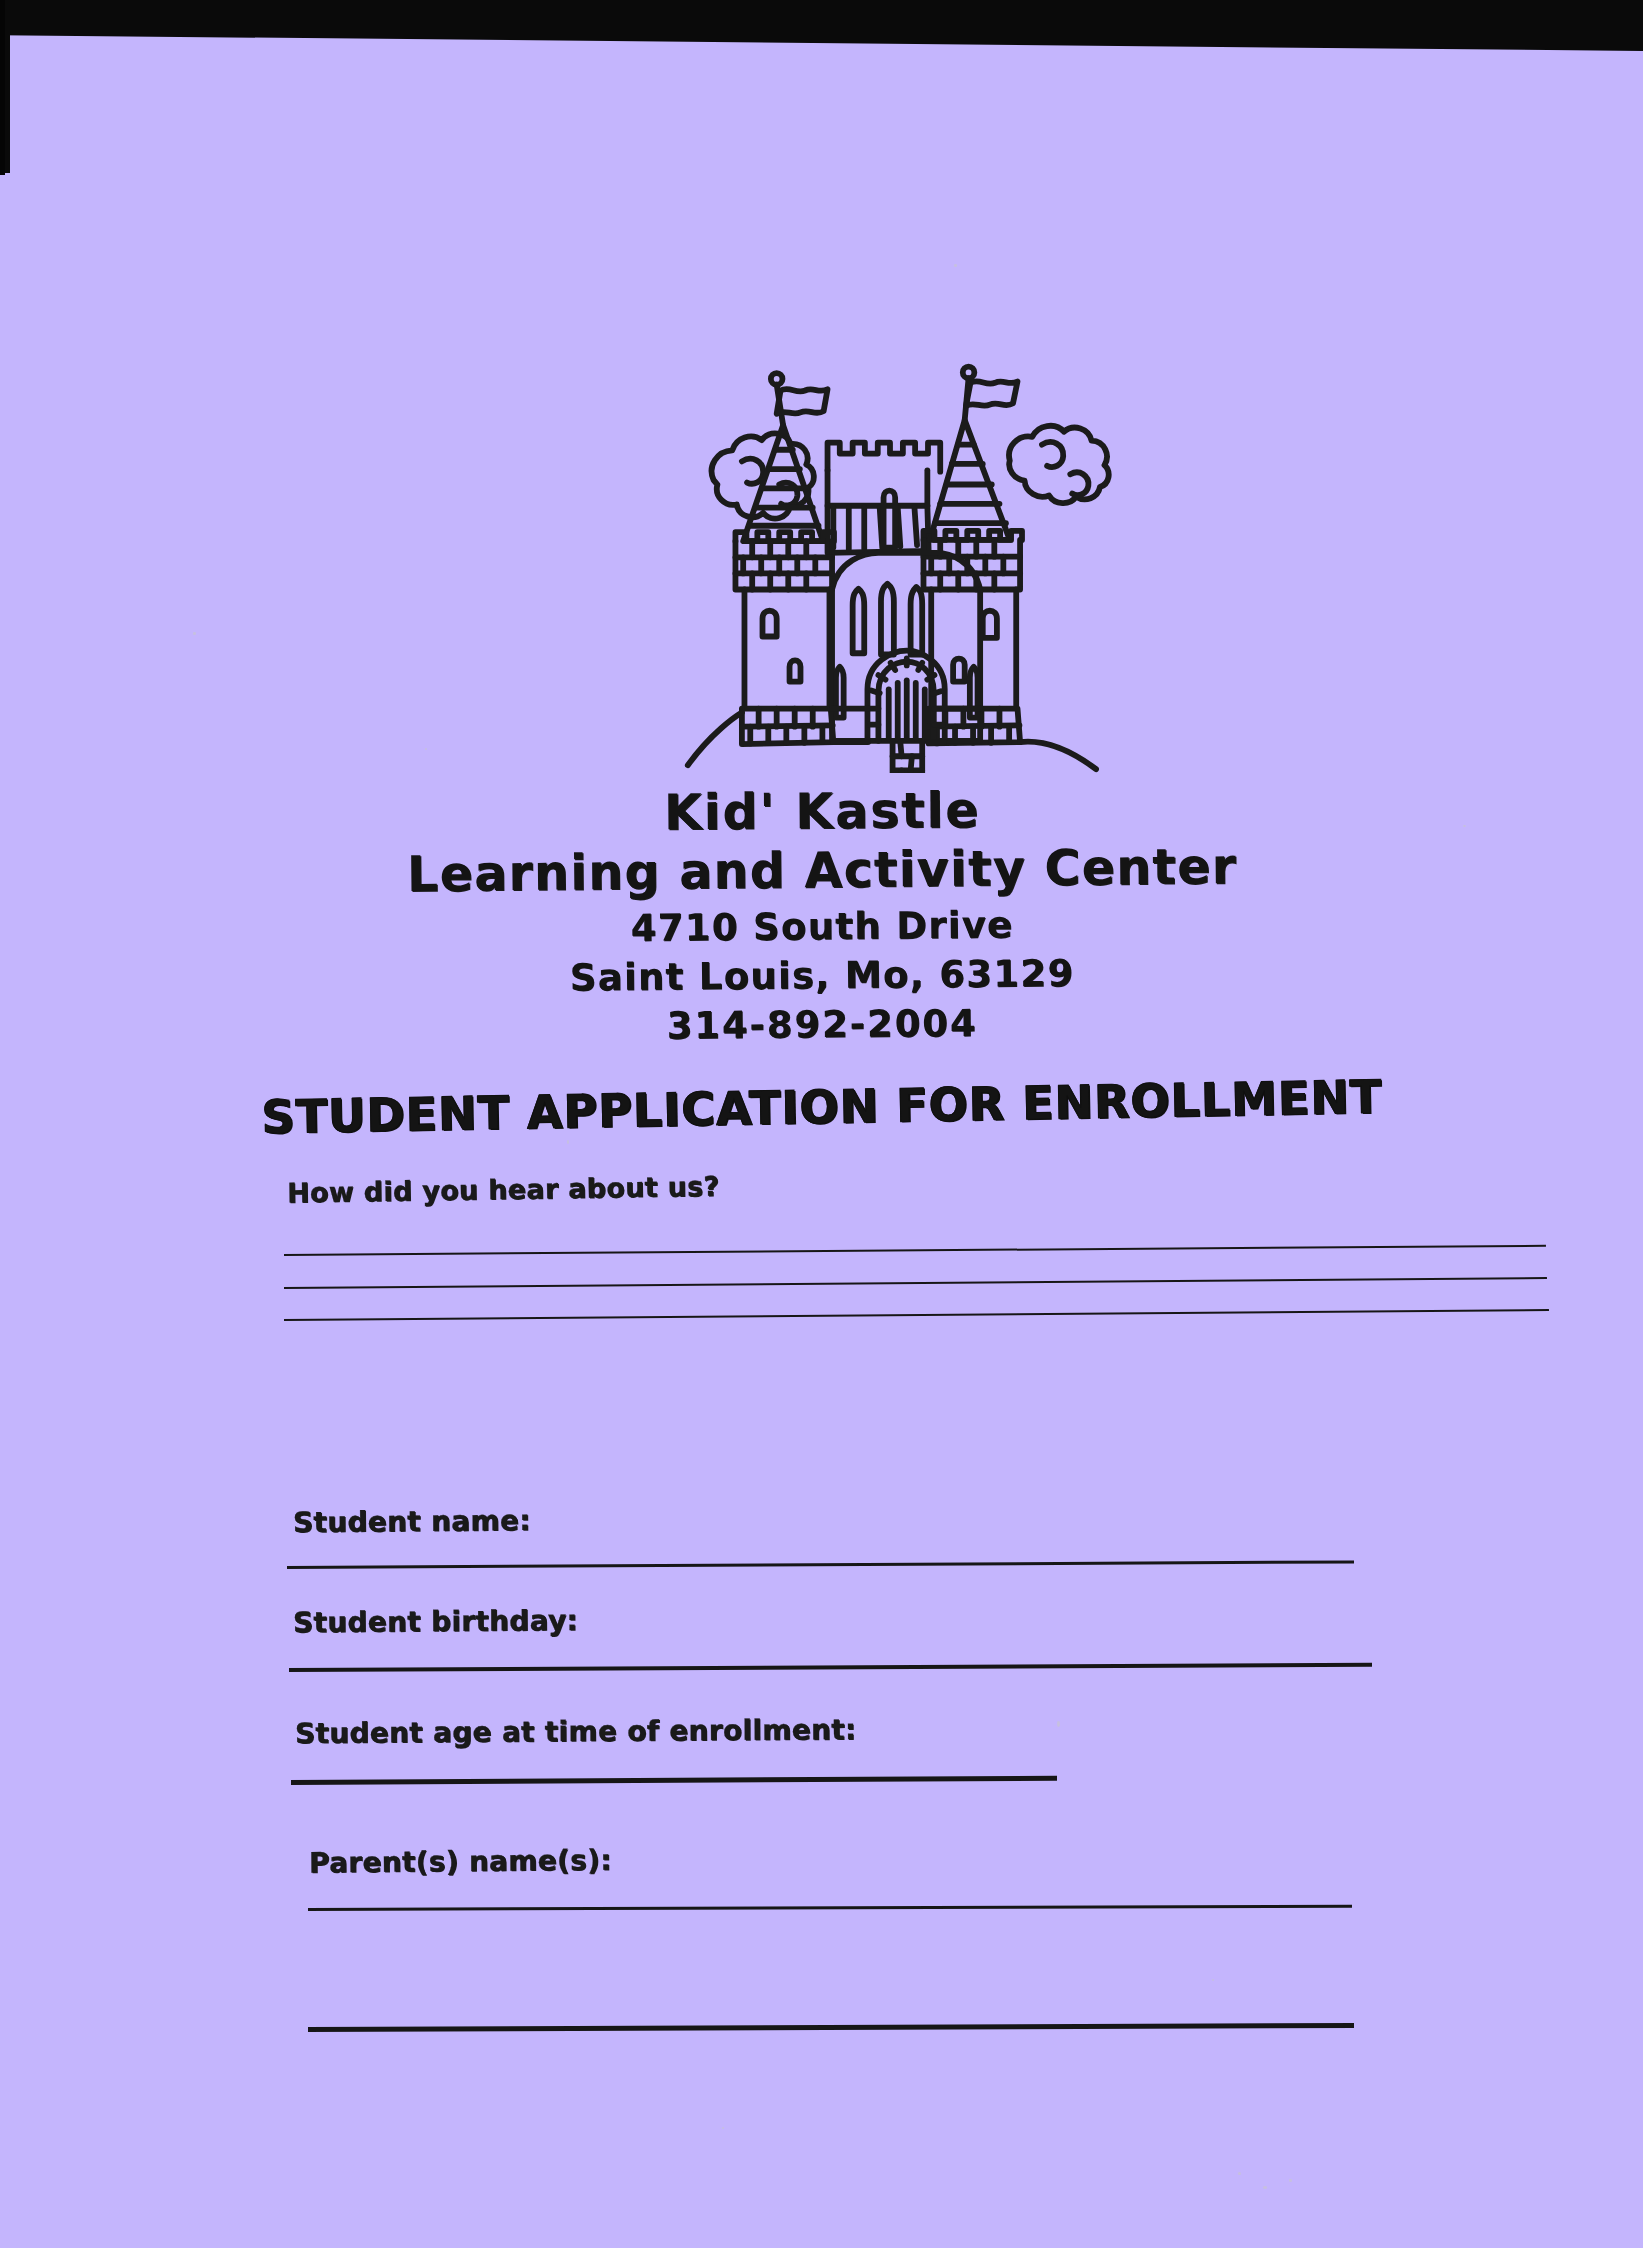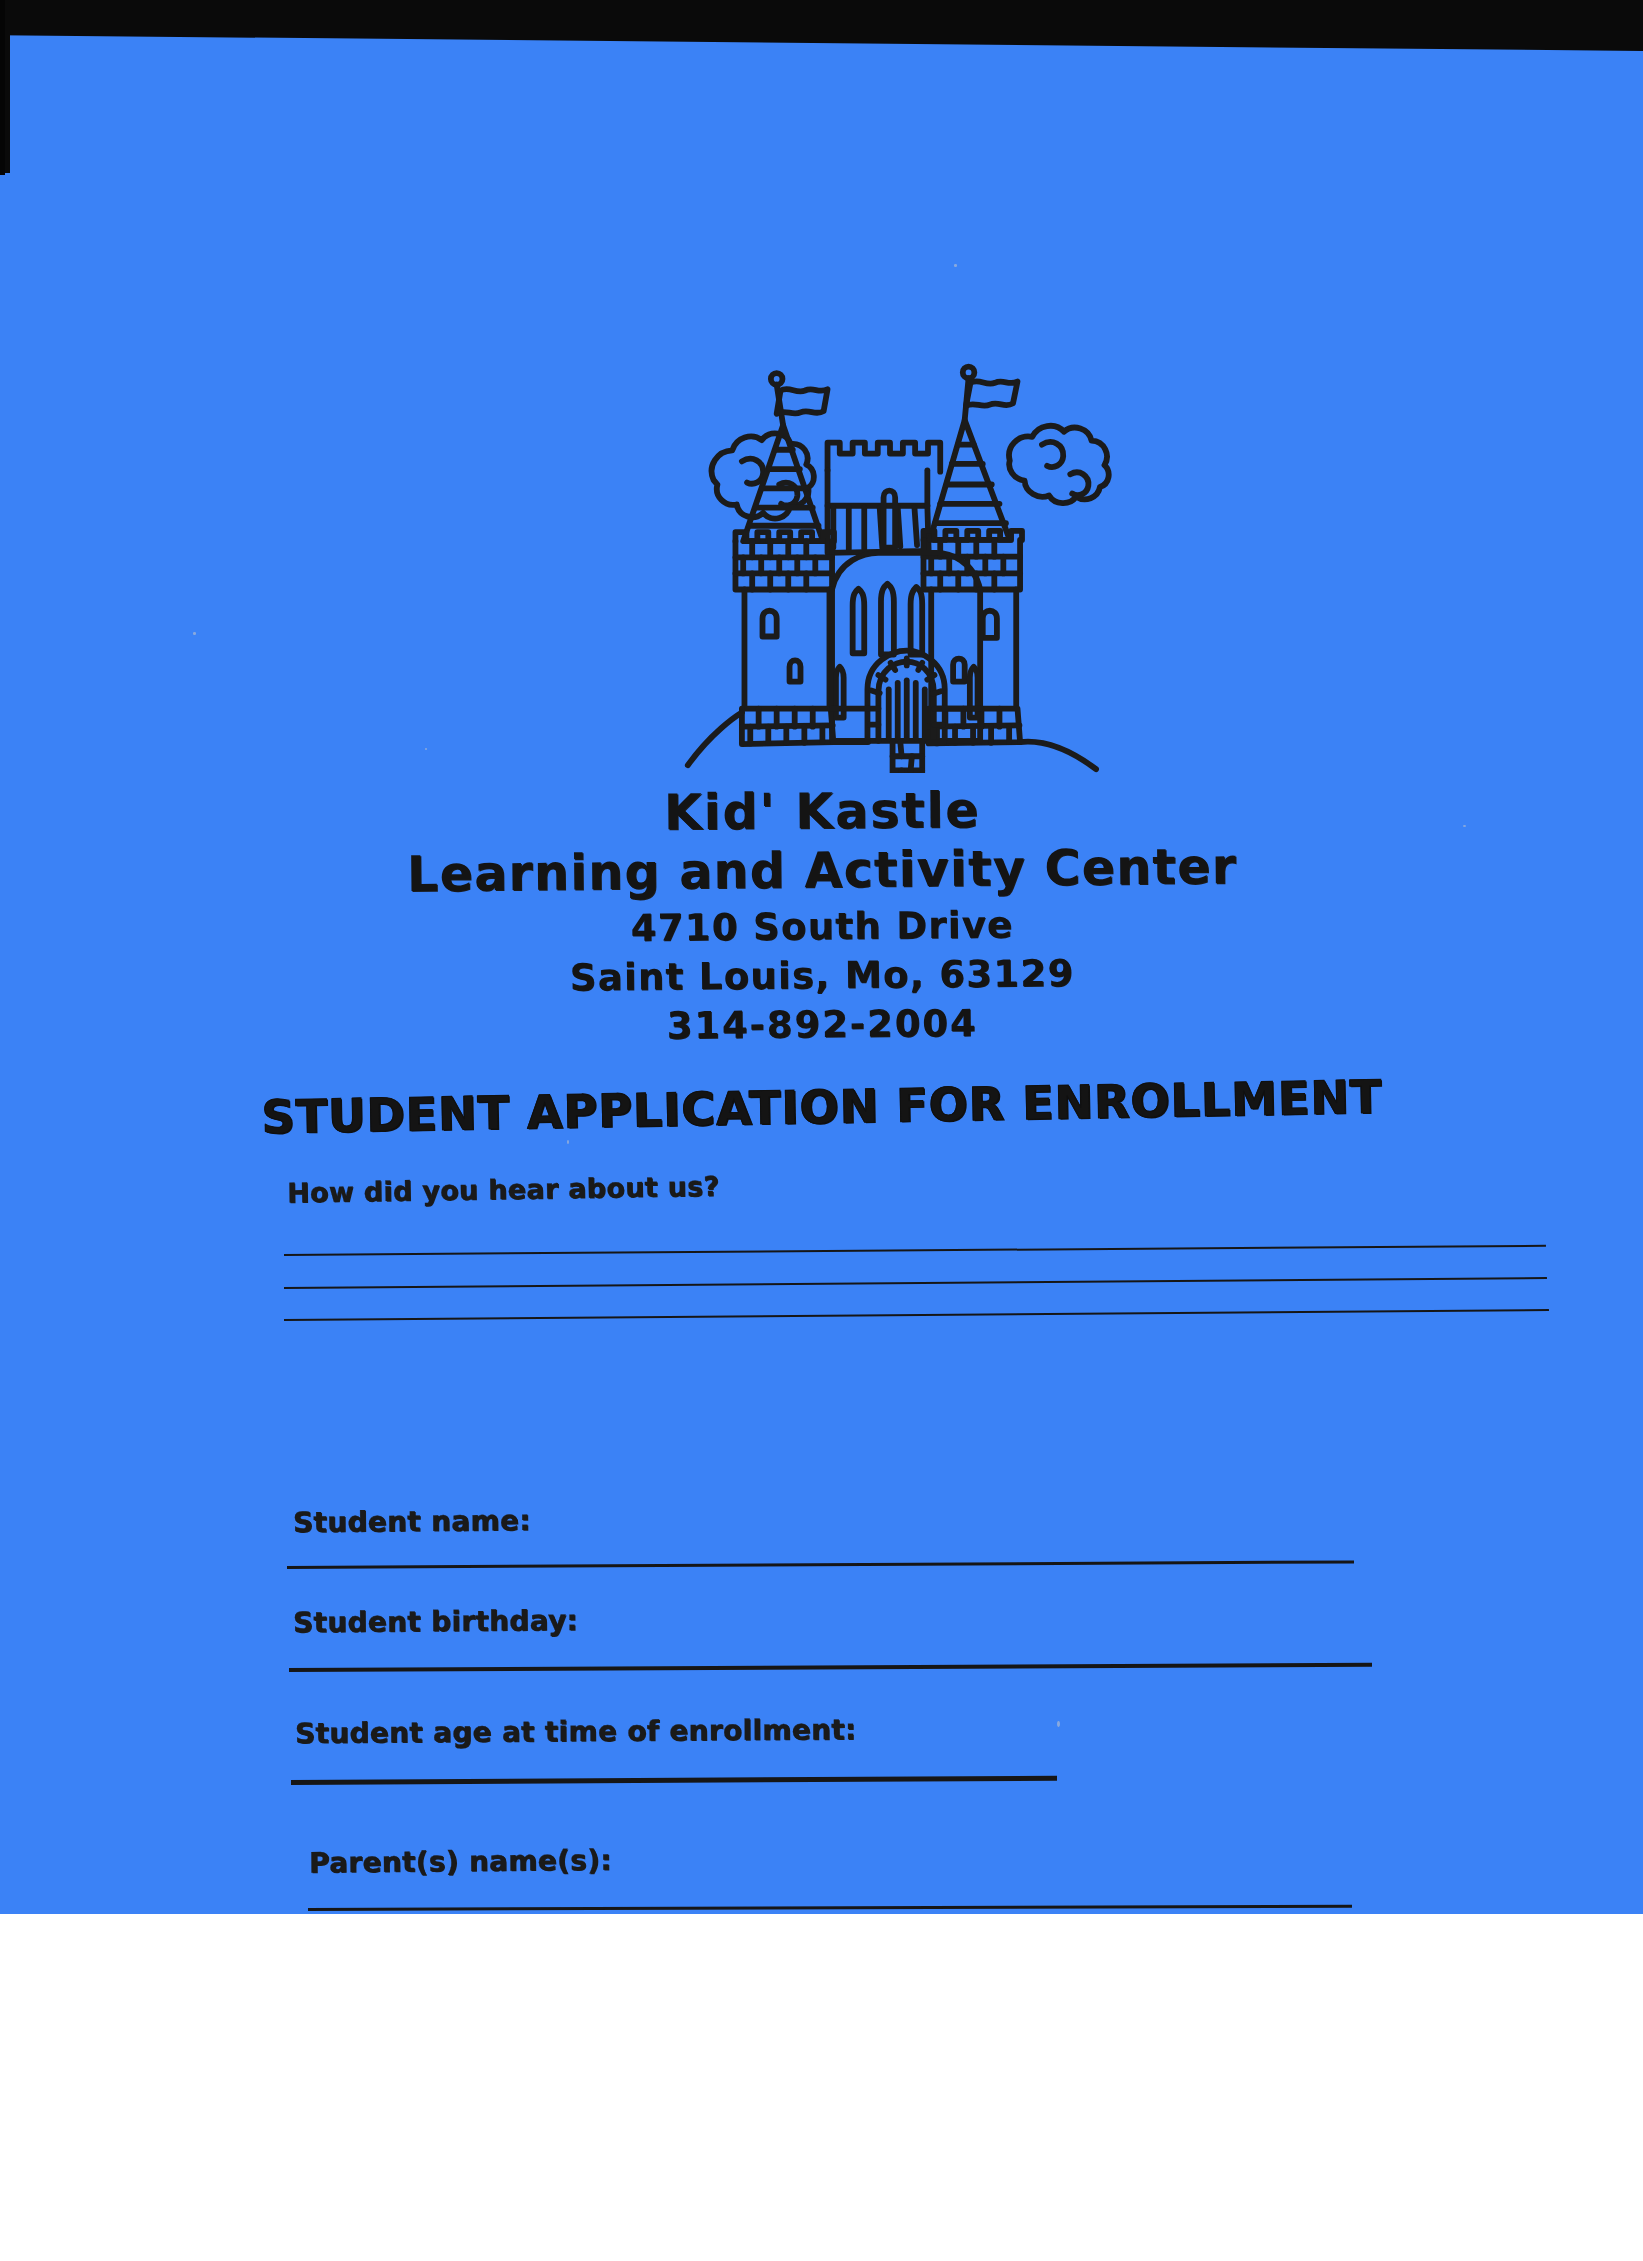--- a/index.html
+++ b/index.html
@@ -7,22 +7,22 @@
     margin: 0;
     padding: 0;
     background: #ffffff;
   }
   body {
     font-family: "Liberation Sans", sans-serif;
   }
   #page {
     position: relative;
     width: 1644px;
-    height: 1914px;
-    background: #3b82f6;
+    height: 2248px;
+    background: #c4b5fd;
     overflow: hidden;
   }
 
   
   .scan-top-band {
     position: absolute;
     left: -19.3px;
     top: -27px;
     width: 1708px;
     height: 62px;

